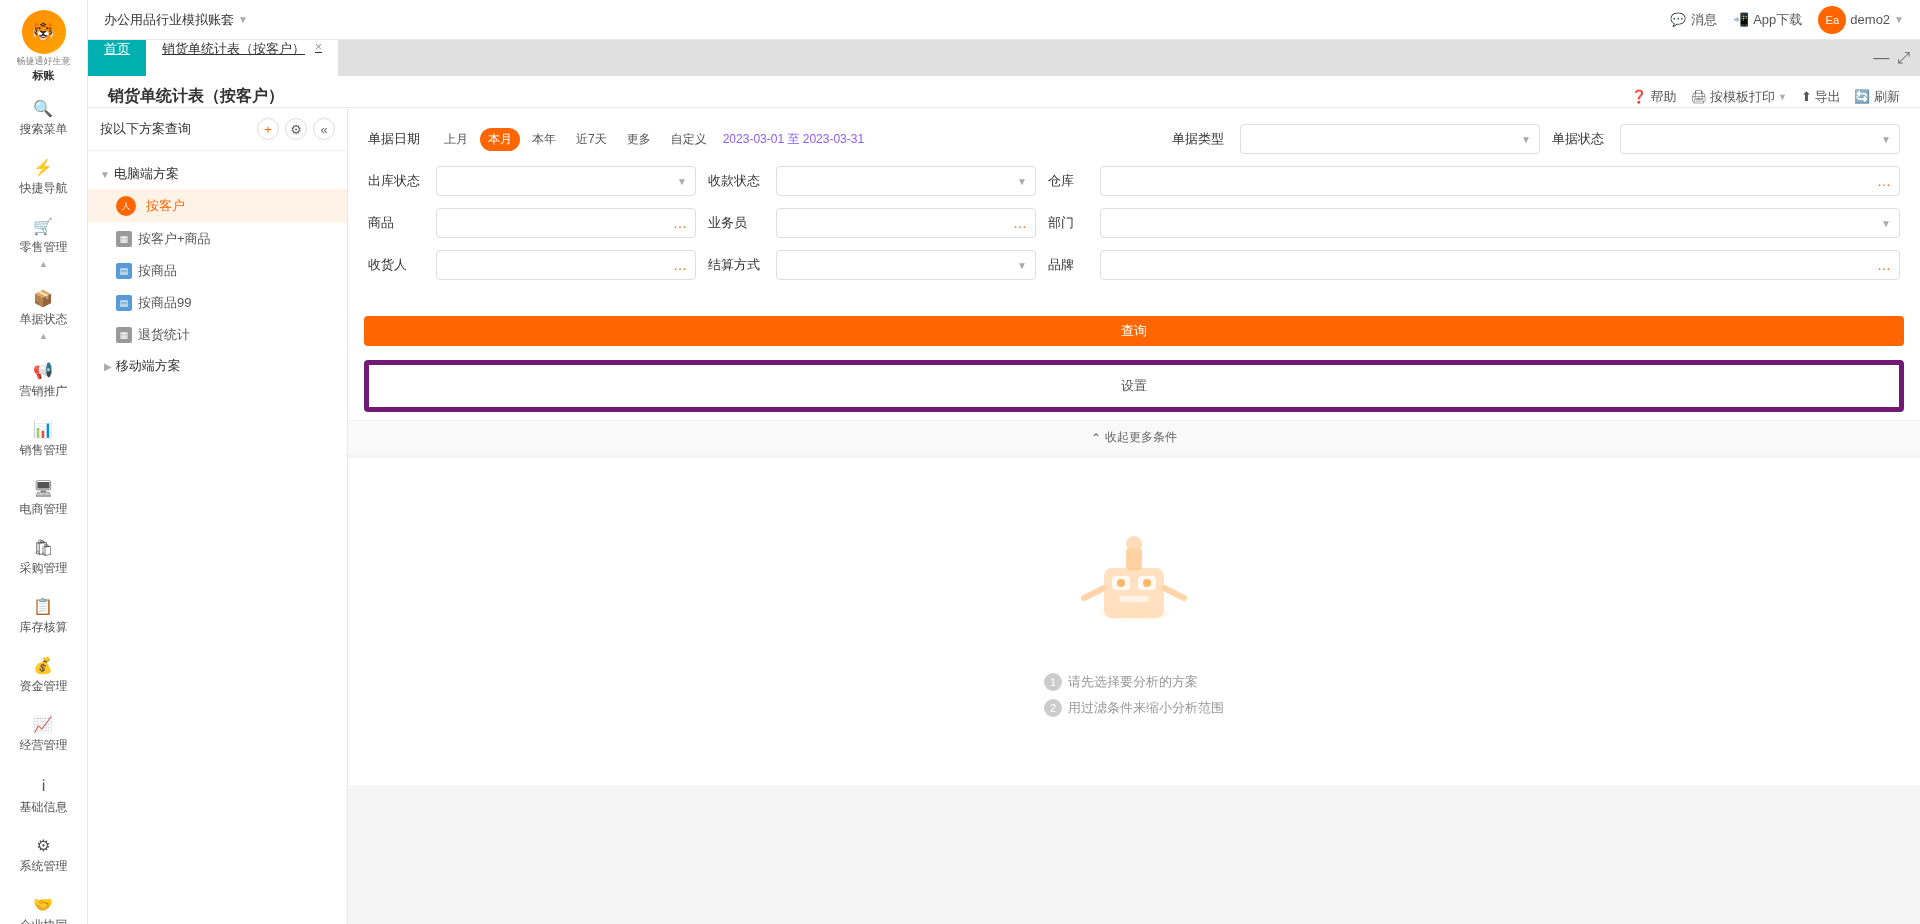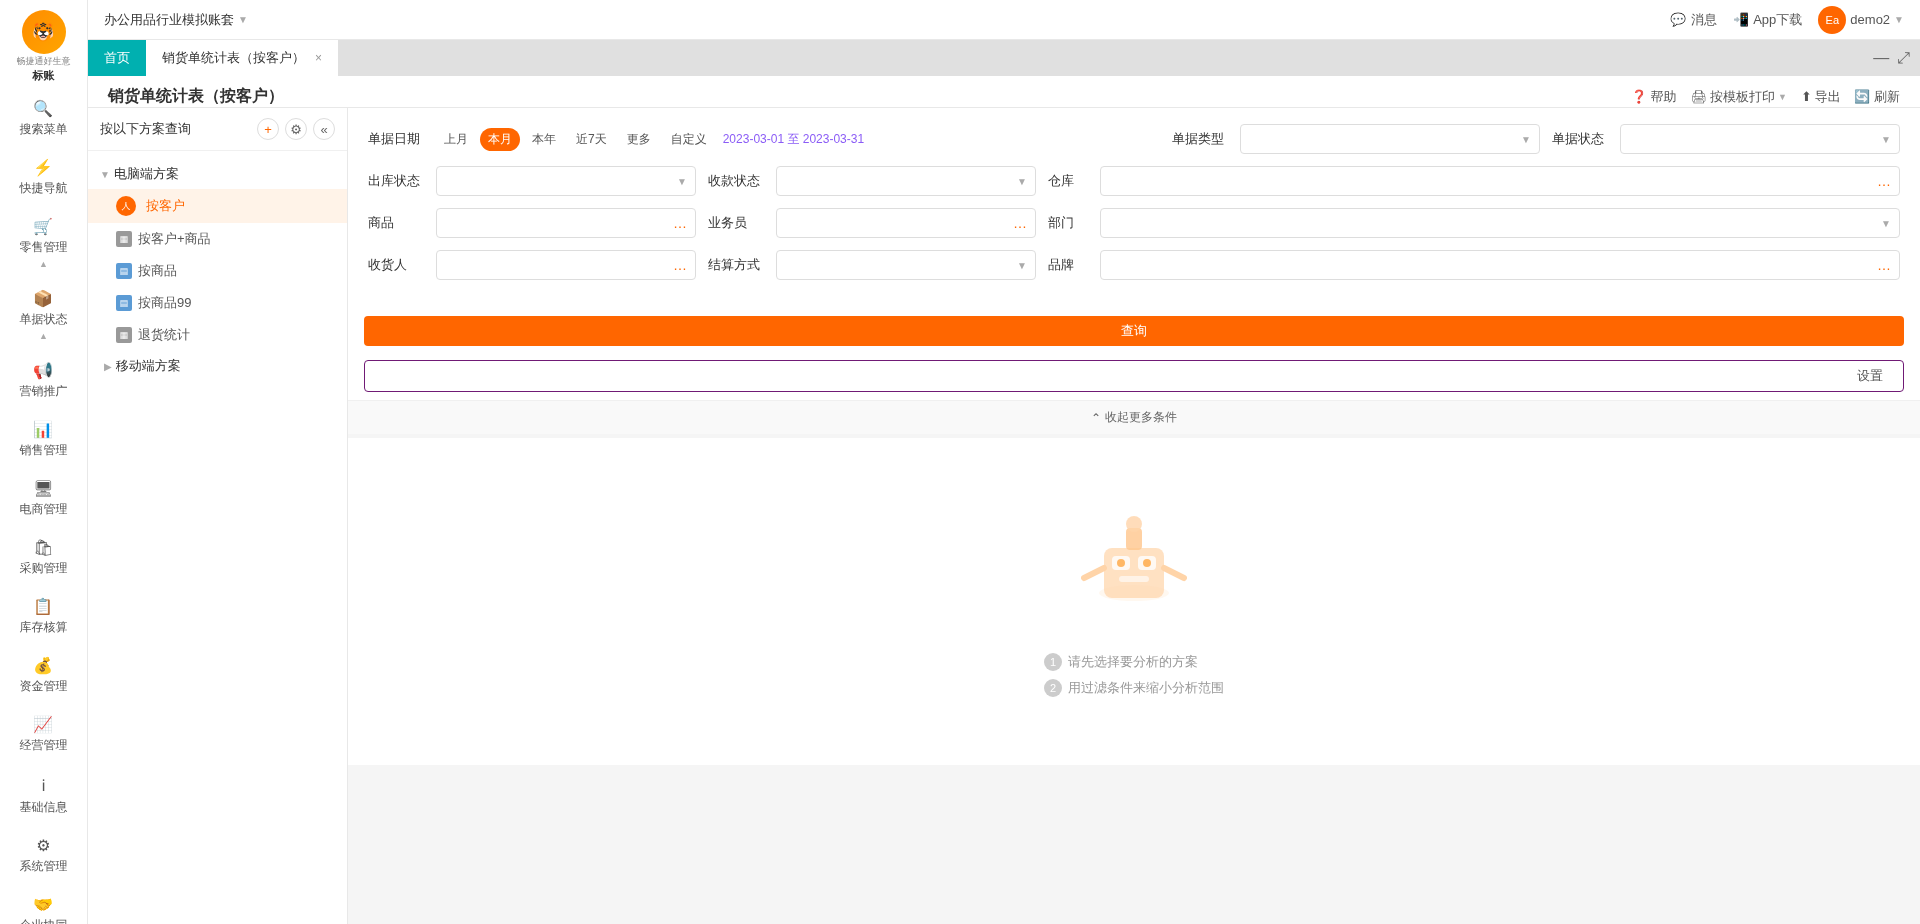--- a/index.html
+++ b/index.html
@@ -19,21 +19,21 @@
     
     .topbar { height: 40px; background: #fff; border-bottom: 1px solid #e8e8e8; display: flex; align-items: center; padding: 0 16px; justify-content: space-between; flex-shrink: 0; }
     .topbar-left { display: flex; align-items: flex-start; gap: 8px; font-size: 13px; color: #333; }
     .topbar-dropdown { display: flex; align-items: center; gap: 4px; cursor: pointer; }
     .topbar-right { display: flex; align-items: center; gap: 16px; font-size: 13px; color: #555; }
     .topbar-right-item { display: flex; align-items: center; gap: 4px; cursor: pointer; }
     .avatar { width: 28px; height: 28px; border-radius: 50%; background: #ff6600; display: flex; align-items: center; justify-content: center; color: white; font-size: 11px; overflow: hidden; }
 
     
     .tabbar { height: 36px; background: #e8e8e8; display: flex; align-items: center; padding: 0 0; flex-shrink: 0; }
-    .tab-item { height: 36px; display: flex; align-items: center; padding: 0 16px; cursor: pointer; font-size: 13px; gap: 6px; }
+    .tab-item { height: 36px; display: flex; align-items: flex-start; padding: 0 16px; cursor: pointer; font-size: 13px; gap: 6px; text-decoration: underline; }
     .tab-item.home { background: #fff; color: #333; }
     .tab-item.active { background: #fff; color: #333; }
     .tab-close { font-size: 12px; color: #999; cursor: pointer; margin-left: 4px; }
     .tabbar-right { margin-left: auto; display: flex; align-items: center; padding-right: 8px; gap: 4px; }
     .tabbar-btn { font-size: 16px; color: #666; cursor: pointer; padding: 2px; }
 
     
     .body-layout { display: flex; flex: 1; overflow: hidden; }
 
     
@@ -55,21 +55,21 @@
     .date-filter { display: flex; align-items: center; gap: 4px; }
     .date-btn { padding: 3px 8px; border-radius: 3px; cursor: pointer; font-size: 12px; color: #555; border: none; background: transparent; }
     .date-btn.active { background: #ff6600; color: #fff; border-radius: 12px; }
     .date-range { font-size: 12px; color: #8b5cf6; margin-left: 4px; }
     .filter-select { flex: 1; min-width: 160px; height: 30px; border: 1px solid #ddd; border-radius: 4px; padding: 0 8px; display: flex; align-items: center; justify-content: space-between; cursor: pointer; color: #999; font-size: 13px; background: #fff; }
     .filter-select .placeholder { color: #bbb; }
     .filter-select-dots { color: #ff6600; font-size: 14px; cursor: pointer; }
     .collapse-bar { display: flex; align-items: center; justify-content: center; padding: 8px 0; cursor: pointer; color: #666; font-size: 12px; gap: 4px; background: #f9f9f9; border-top: 1px solid #f0f0f0; }
 
     .query-btn { background: #ff6600; color: #fff; border: none; border-radius: 4px; padding: 6px 20px; font-size: 13px; cursor: pointer; }
-    .reset-btn { background: #fff; color: #555; border: 1px solid #701a75; border-radius: 4px; padding: 6px 20px; font-size: 13px; cursor: pointer; text-align: right; }
+    .reset-btn { background: #fff; color: #555; border: 5px solid #701a75; border-radius: 4px; padding: 12px 20px; font-size: 13px; cursor: pointer; }
 
     
     .empty-state { display: flex; flex-direction: column; align-items: center; justify-content: center; padding: 60px 20px; background: #fff; margin-top: 4px; }
     .empty-tips { color: #999; font-size: 13px; }
     .empty-tip-item { display: flex; align-items: center; gap: 6px; margin-bottom: 8px; }
     .tip-num { width: 18px; height: 18px; border-radius: 50%; background: #ddd; color: #fff; display: flex; align-items: center; justify-content: center; font-size: 11px; }
 
     
     .filter-area-wrapper { background: #fff; position: relative; }
     .filter-with-btns { display: flex; flex-direction: column; }

